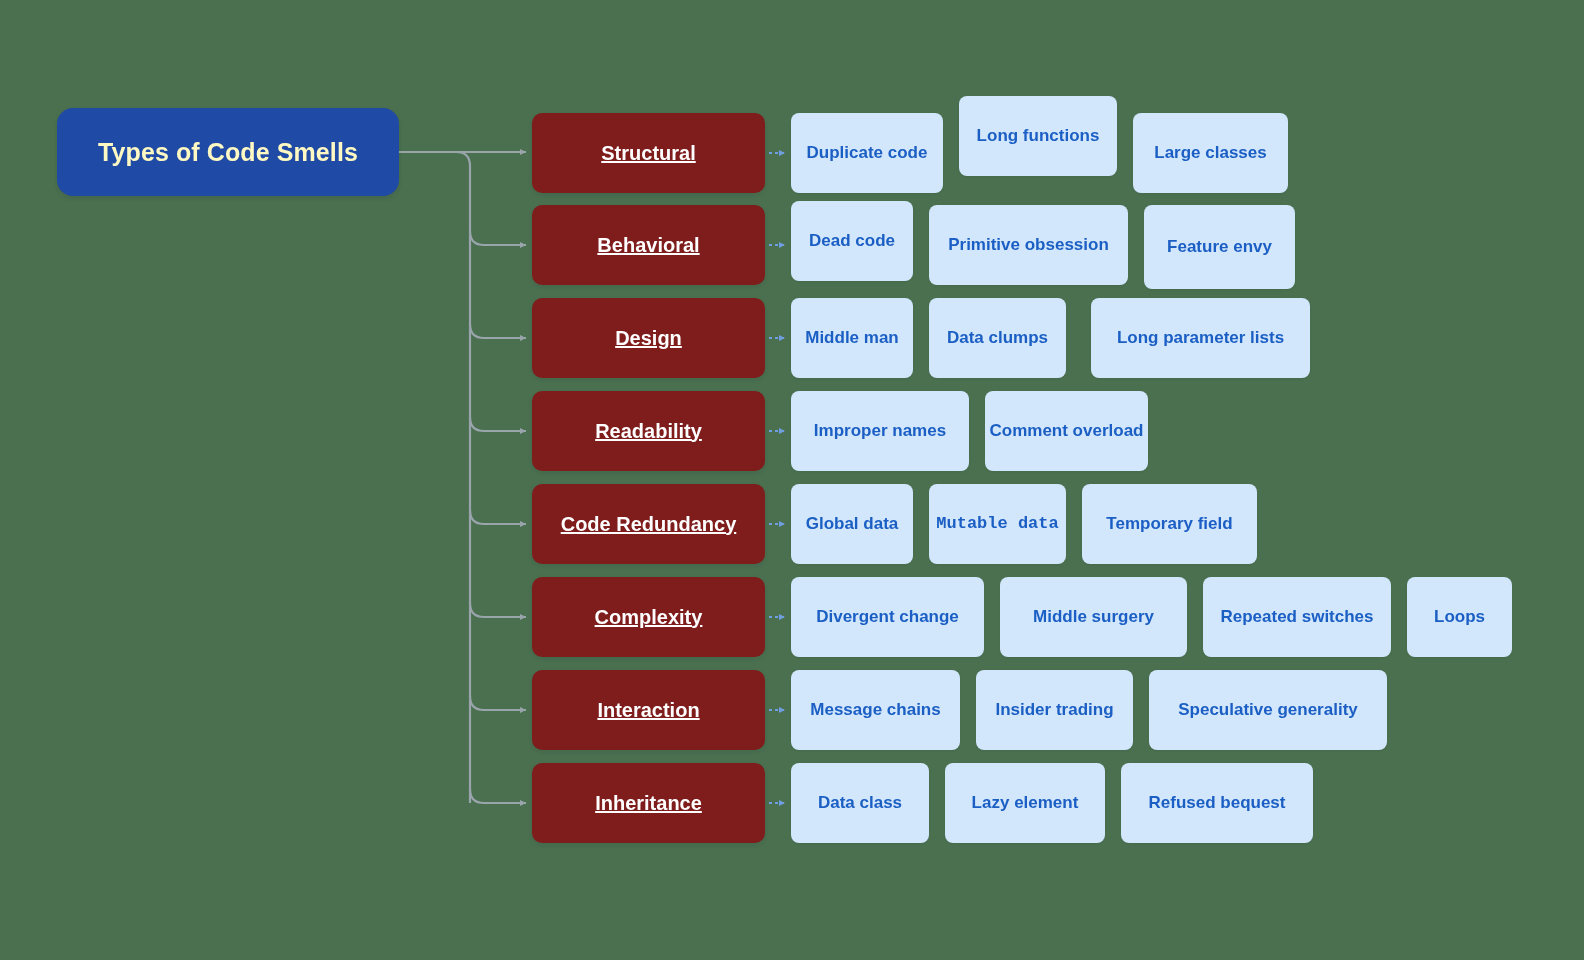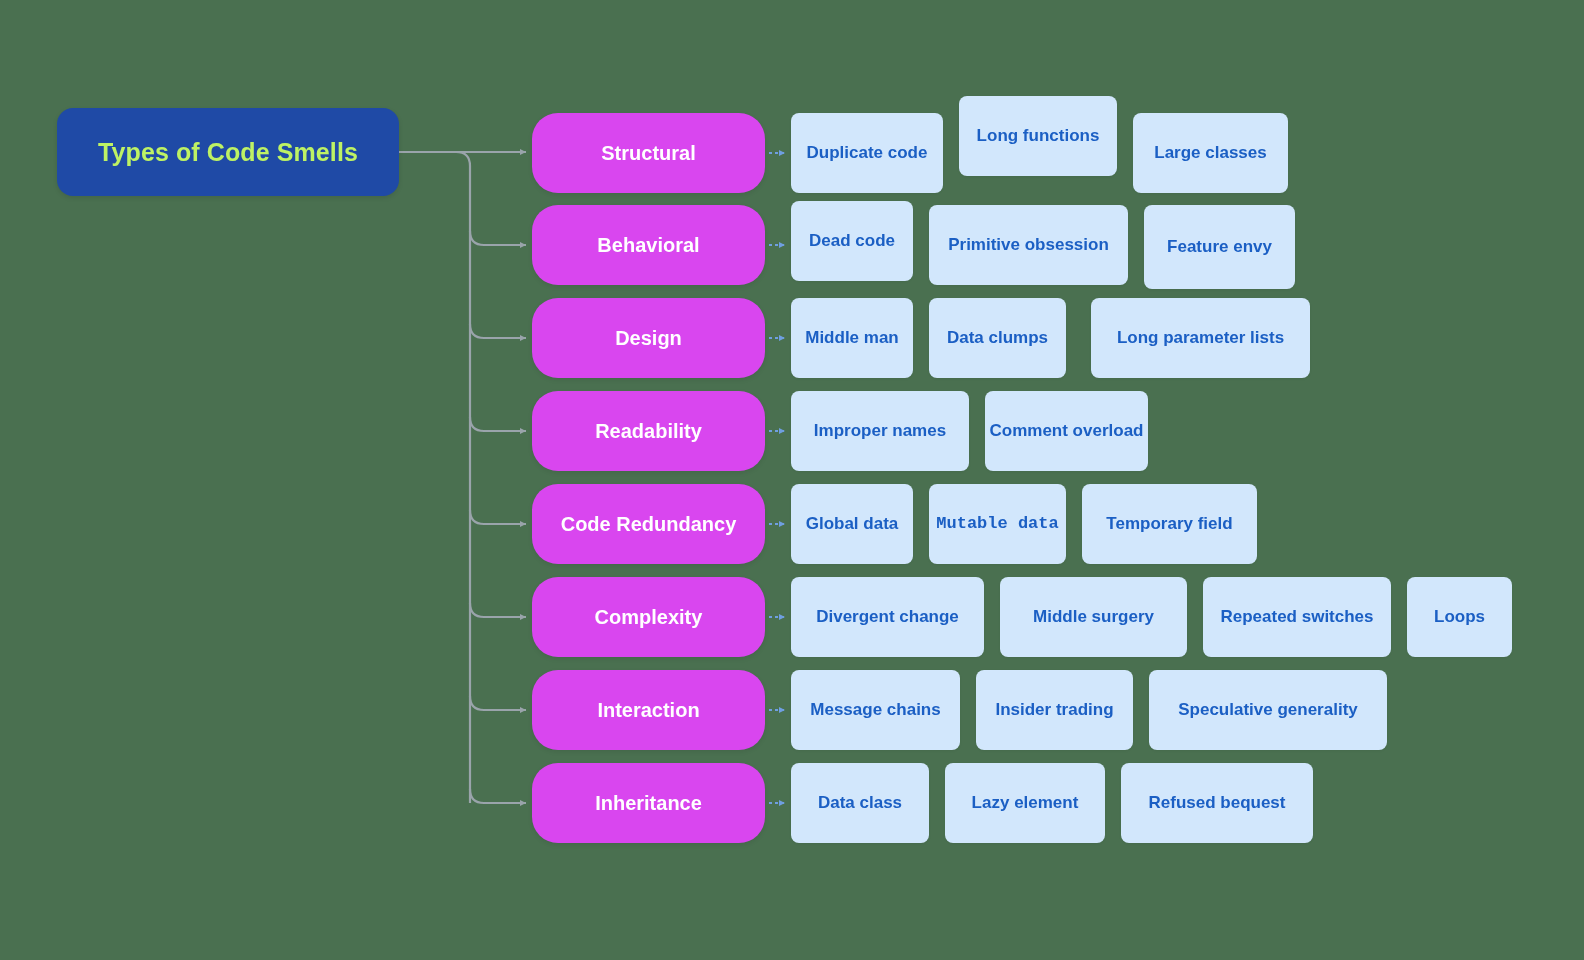--- a/index.html
+++ b/index.html
@@ -33,34 +33,35 @@
     display: flex;
     align-items: center;
     justify-content: center;
     text-align: center;
     line-height: 1.15;
     white-space: nowrap;
     user-select: none;
   }
   .node-root {
     background: #1f4aa6;
-    color: #bef264;
+    color: #fef9c3;
     border-radius: 16px;
     font-size: 25px;
     font-weight: bold;
     letter-spacing: 0.1px;
     box-shadow: 0 2px 5px rgba(0,0,0,0.10);
   }
   .node-branch {
-    background: #d946ef;
+    background: #7f1d1d;
     color: #ffffff;
-    border-radius: 26px;
+    border-radius: 10px;
     font-size: 20px;
     font-weight: bold;
     box-shadow: 0 2px 5px rgba(0,0,0,0.08);
+    text-decoration: underline;
   }
   .node-leaf {
     background: #d2e7fc;
     color: #1b5fc4;
     border-radius: 8px;
     font-size: 17px;
     font-weight: bold;
     box-shadow: 0 1px 3px rgba(0,0,0,0.05);
   }
 </style>

